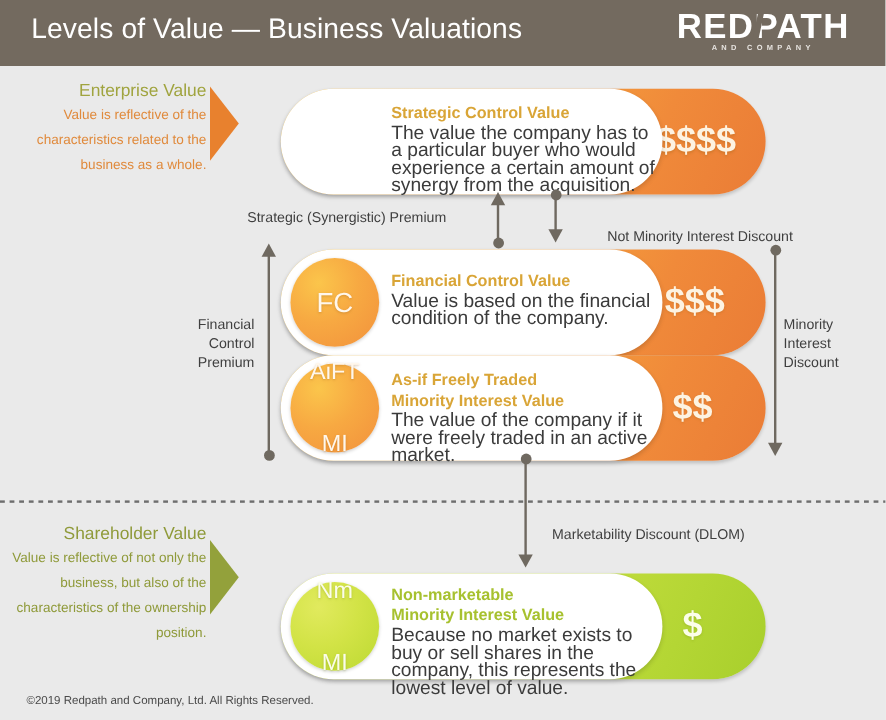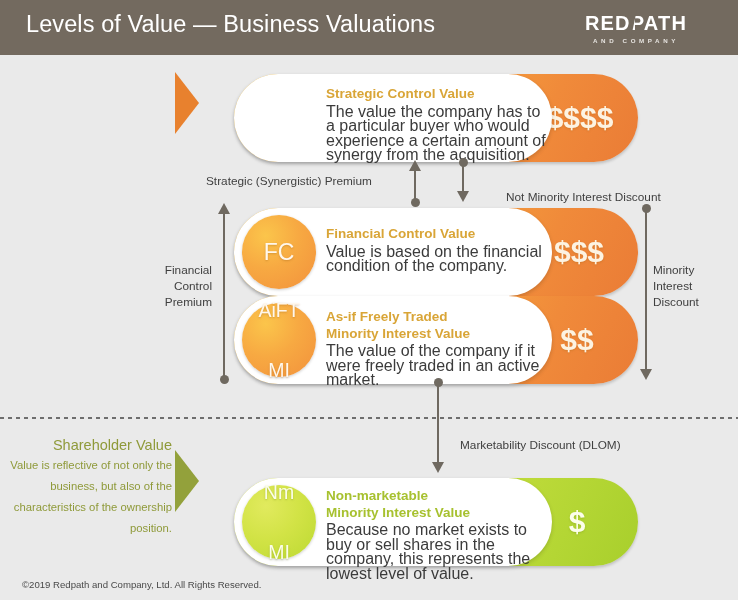--- a/index.html
+++ b/index.html
@@ -17,21 +17,21 @@
     background: #736a5f;
   }
   .header-title {
     position: absolute; left: 26px; top: 11px;
     font-size: 23.5px; font-weight: 400; color: #ffffff;
     letter-spacing: .1px; white-space: nowrap;
   }
   .logo { position: absolute; right: 16px; top: 9px; width: 172px; height: 38px; }
   .logo-word {
     position: absolute; left: 0; top: 0; width: 172px;
-    font-size: 20px; font-weight: 700; color: #ffffff;
+    font-size: 29px; font-weight: 700; color: #ffffff;
     letter-spacing: 1.2px; text-align: center; line-height: 28px;
   }
   .logo-sub {
     position: absolute; left: 0; top: 28px; width: 172px;
     font-size: 6.2px; font-weight: 700; color: #e7e4e0;
     letter-spacing: 3.6px; text-align: center;
   }
   .logo-slash {
     position: absolute; left: 79px; top: 1px; width: 5px; height: 27px;
     background: #736a5f; transform: skewX(-12deg);
@@ -142,20 +142,26 @@
 
   <div class="header">
     <div class="header-title">Levels of Value — Business Valuations</div>
     <div class="logo">
       <div class="logo-word">REDPATH</div>
       <div class="logo-slash"></div>
       <div class="logo-sub">AND COMPANY</div>
     </div>
   </div>
 
+  <div class="callout co-ent">
+    <div class="callout-text">
+      <div class="callout-title">Enterprise Value</div>
+      <div class="callout-body">Value is reflective of the characteristics related to the business as a whole.</div>
+    </div>
+  </div>
   <div class="callout-arrow arr-ent"></div>
 
   <div class="callout co-sh">
     <div class="callout-text">
       <div class="callout-title">Shareholder Value</div>
       <div class="callout-body">Value is reflective of not only the business, but also of the characteristics of the ownership position.</div>
     </div>
   </div>
   <div class="callout-arrow arr-sh"></div>
 

